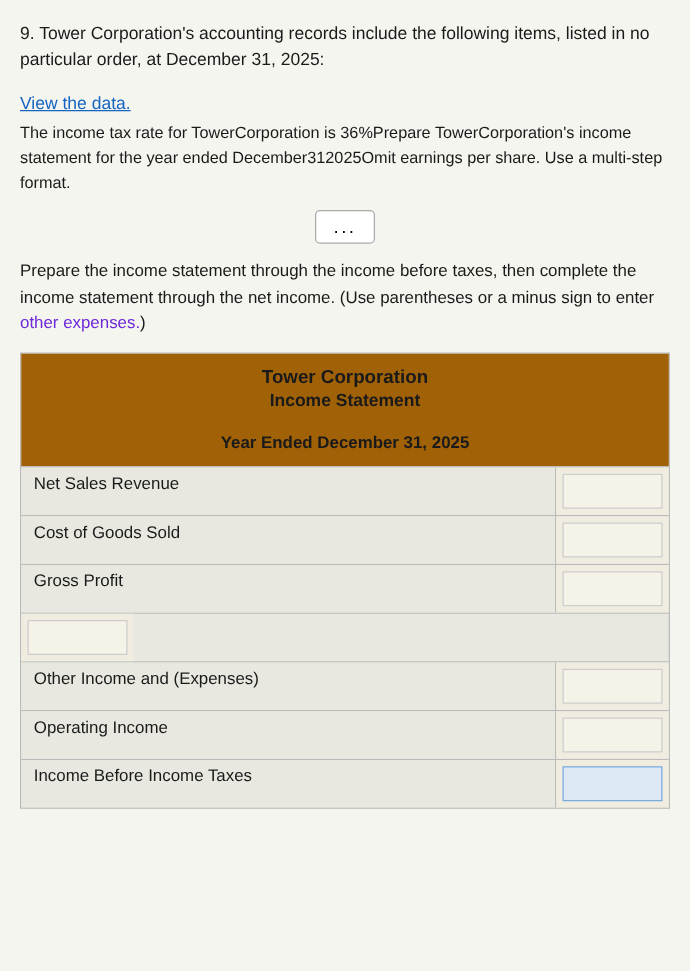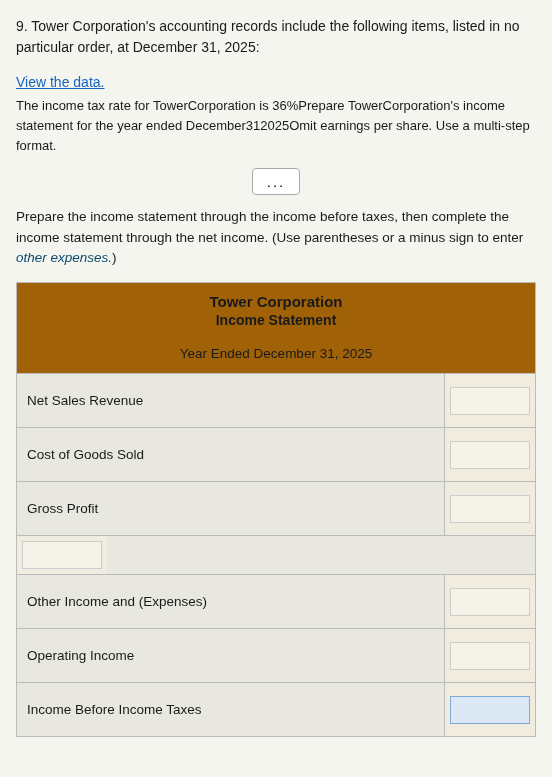--- a/index.html
+++ b/index.html
@@ -53,23 +53,22 @@
       letter-spacing: 2px;
     }
 
     .second-instructions {
       line-height: 1.5;
       margin-bottom: 14px;
       font-size: 13.5px;
     }
 
     .other-expenses-link {
-      color: #0c4a6e;
+      color: #6d28d9;
       text-decoration: none;
-      font-style: italic;
     }
 
     .income-statement-container {
       border: 1px solid #bbb;
       background-color: #e8e8e0;
       padding: 0;
       margin-bottom: 10px;
     }
 
     .statement-header {
@@ -84,35 +83,35 @@
       margin-bottom: 2px;
     }
 
     .statement-subtitle {
       font-weight: bold;
       font-size: 14px;
       margin-bottom: 18px;
     }
 
     .statement-date {
-      font-weight: normal;
+      font-weight: bold;
       font-size: 13.5px;
       margin-bottom: 8px;
     }
 
     .statement-row {
       display: flex;
       align-items: stretch;
       border-top: 1px solid #bbb;
       min-height: 38px;
     }
 
     .row-label {
       flex: 1;
-      padding: 19px 10px;
+      padding: 5px 10px;
       font-size: 13.5px;
       display: flex;
       align-items: flex-start;
       background-color: #e8e8e0;
       border-right: 1px solid #bbb;
     }
 
     .row-input-cell {
       width: 90px;
       min-height: 38px;

